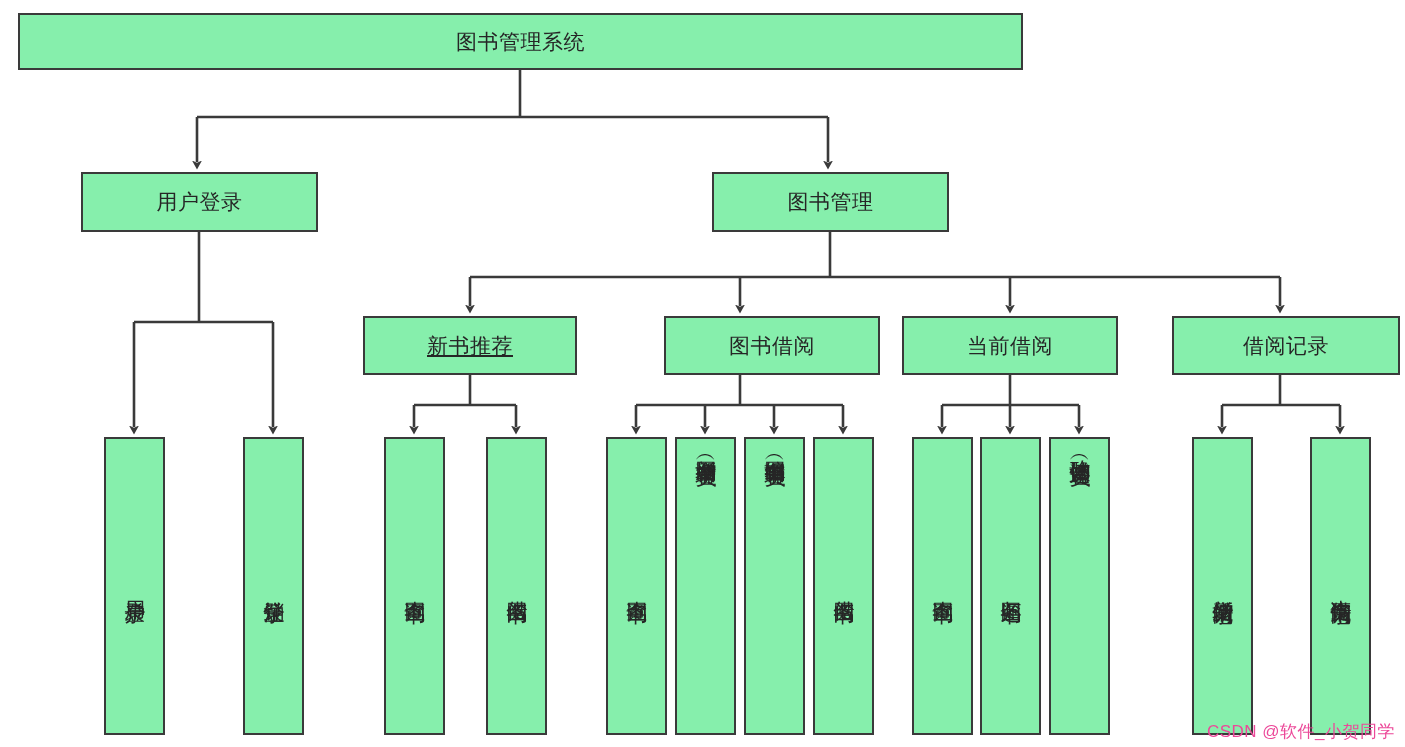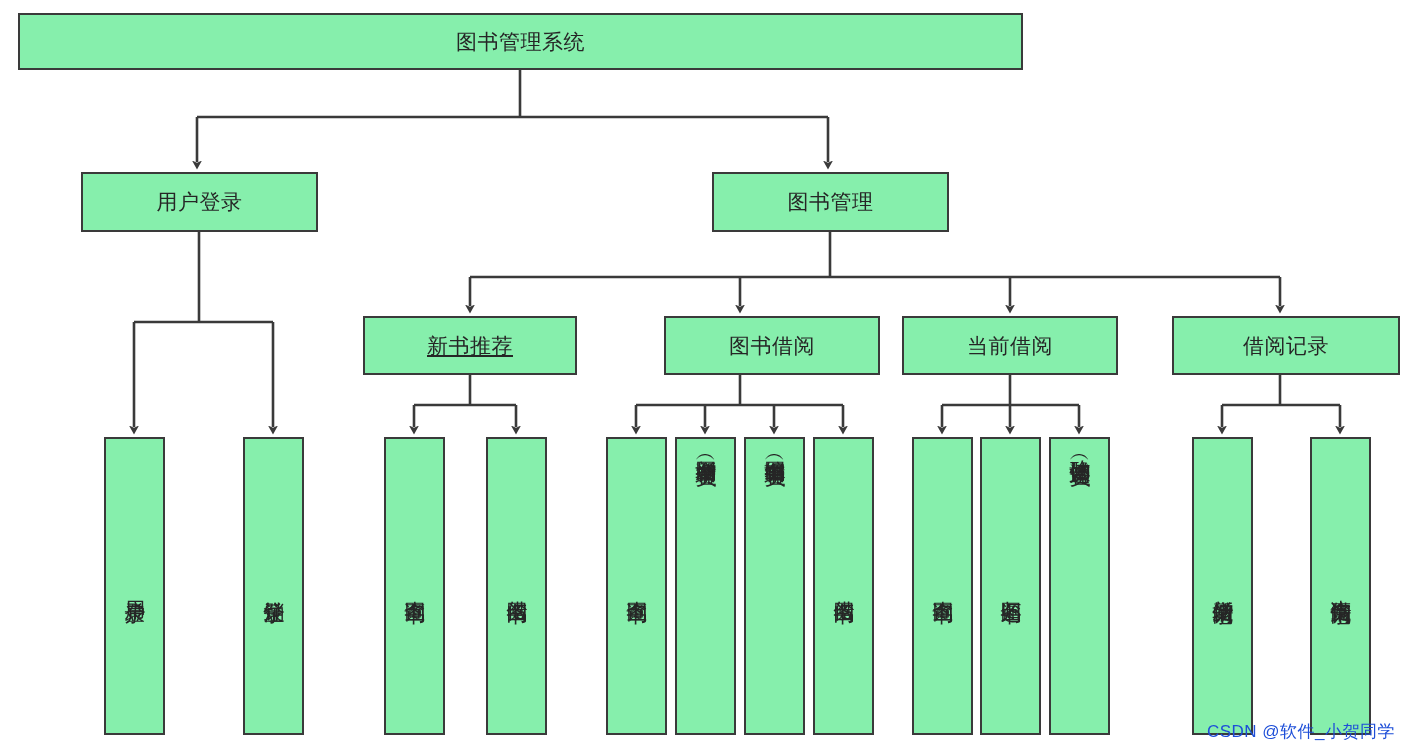--- a/index.html
+++ b/index.html
@@ -53,21 +53,21 @@
   }
   .node-v.top-aligned {
     justify-content: flex-start;
     padding-top: 4px;
   }
   .watermark {
     position: absolute;
     right: 10px;
     bottom: 4px;
     font-size: 17px;
-    color: #1d4ed8;
+    color: #ec4899;
     white-space: nowrap;
     letter-spacing: 0.5px;
   }
 </style>
 </head>
 <body>
 
 <div id="diagram-root">
 
   <svg class="wires" viewBox="0 0 1405 747" xmlns="http://www.w3.org/2000/svg">

